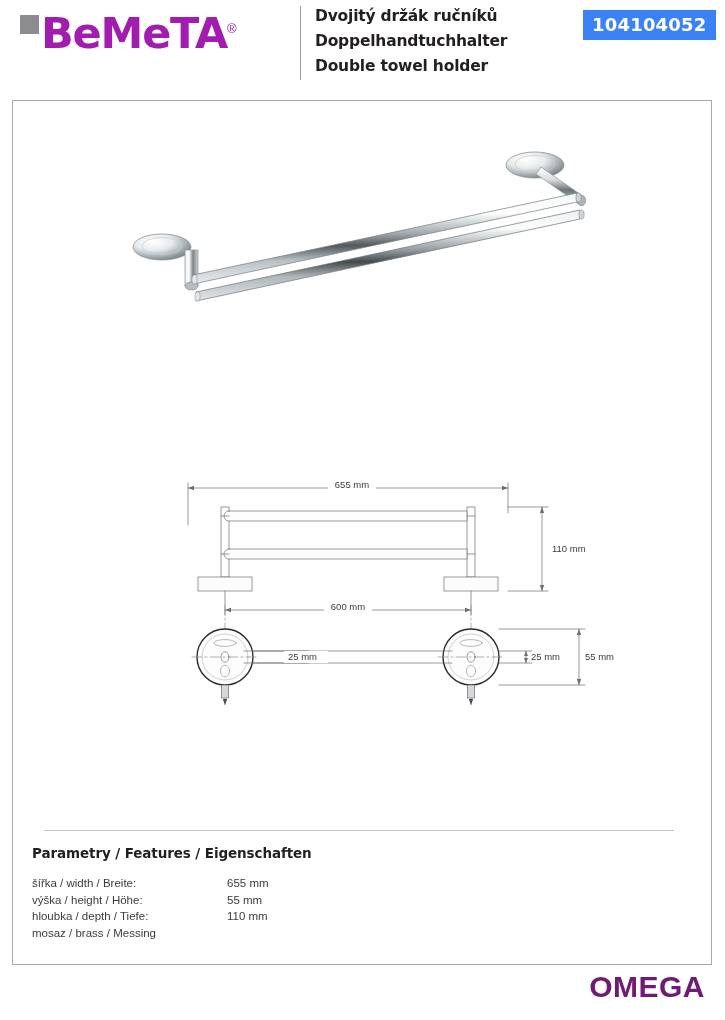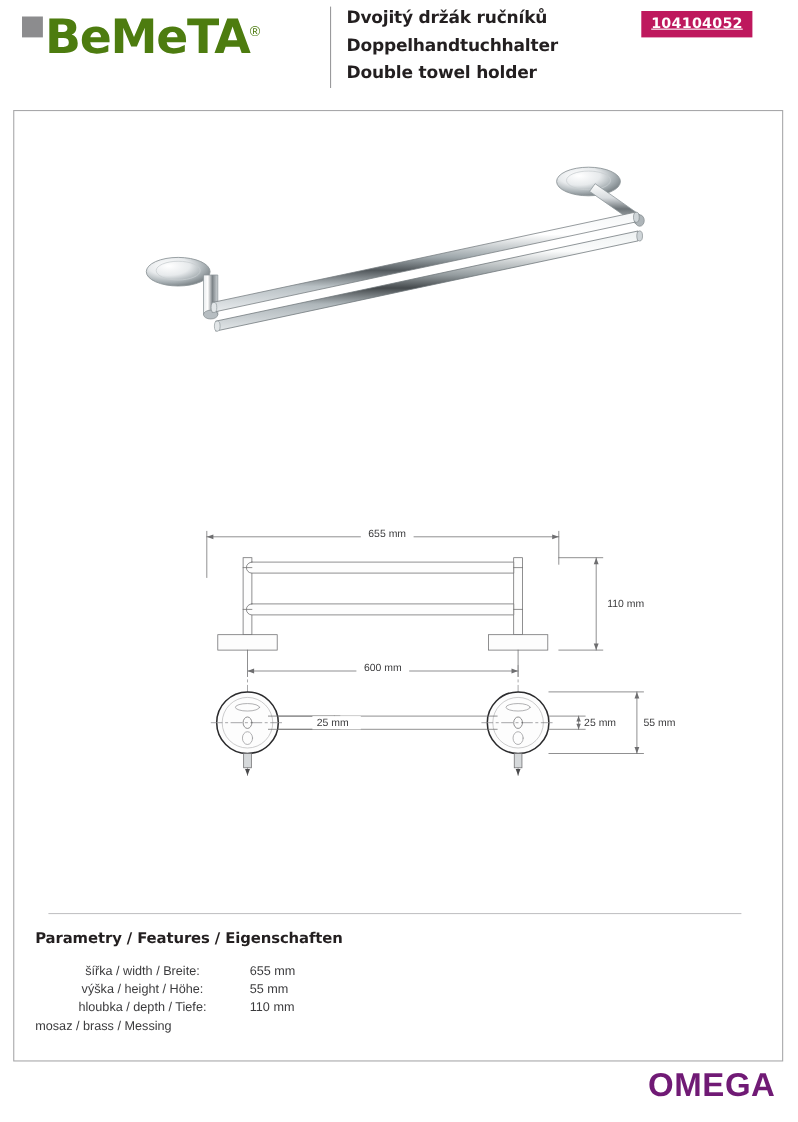--- a/index.html
+++ b/index.html
@@ -34,21 +34,21 @@
     margin-top: 7px;
     margin-right: 2px;
     flex: none;
   }
   #logo-wordmark {
     font-family: "DejaVu Sans", sans-serif;
     font-size: 43px;
     font-weight: bold;
     letter-spacing: -1.2px;
     line-height: 42px;
-    color: #4d7c0f;
+    color: #a21caf;
     position: relative;
   }
   #logo-reg {
     font-family: "Liberation Sans", sans-serif;
     font-size: 13px;
     font-weight: normal;
     vertical-align: super;
     letter-spacing: 0;
   }
   #title-divider {
@@ -67,28 +67,27 @@
     font-size: 15.5px;
     font-weight: bold;
     line-height: 25px;
     letter-spacing: -0.2px;
     color: #231f20;
     white-space: nowrap;
   }
   #code-badge {
     position: absolute;
     left: 583px; top: 10px;
-    background: #be185d;
+    background: #3b82f6;
     color: #ffffff;
     font-family: "DejaVu Sans", sans-serif;
-    font-size: 13px;
+    font-size: 18px;
     font-weight: bold;
     letter-spacing: 0.2px;
     padding: 4px 9px 5px 9px;
-    text-decoration: underline;
   }
 
   
   #frame {
     position: absolute;
     left: 12px; top: 100px;
     width: 700px; height: 865px;
     border: 1px solid #a8a8aa;
     box-sizing: border-box;
     background: #fff;
@@ -126,21 +125,20 @@
     font-family: "DejaVu Sans", sans-serif;
     font-size: 13.5px;
     font-weight: bold;
     letter-spacing: -0.1px;
     color: #231f20;
     margin-bottom: 14px;
   }
   .spec-row {
     display: flex;
     line-height: 16.5px;
-    text-align: center;
   }
   .spec-label {
     width: 195px;
     font-size: 11.5px;
     color: #3b3b3d;
     flex: none;
   }
   .spec-value {
     font-size: 11.5px;
     color: #3b3b3d;

